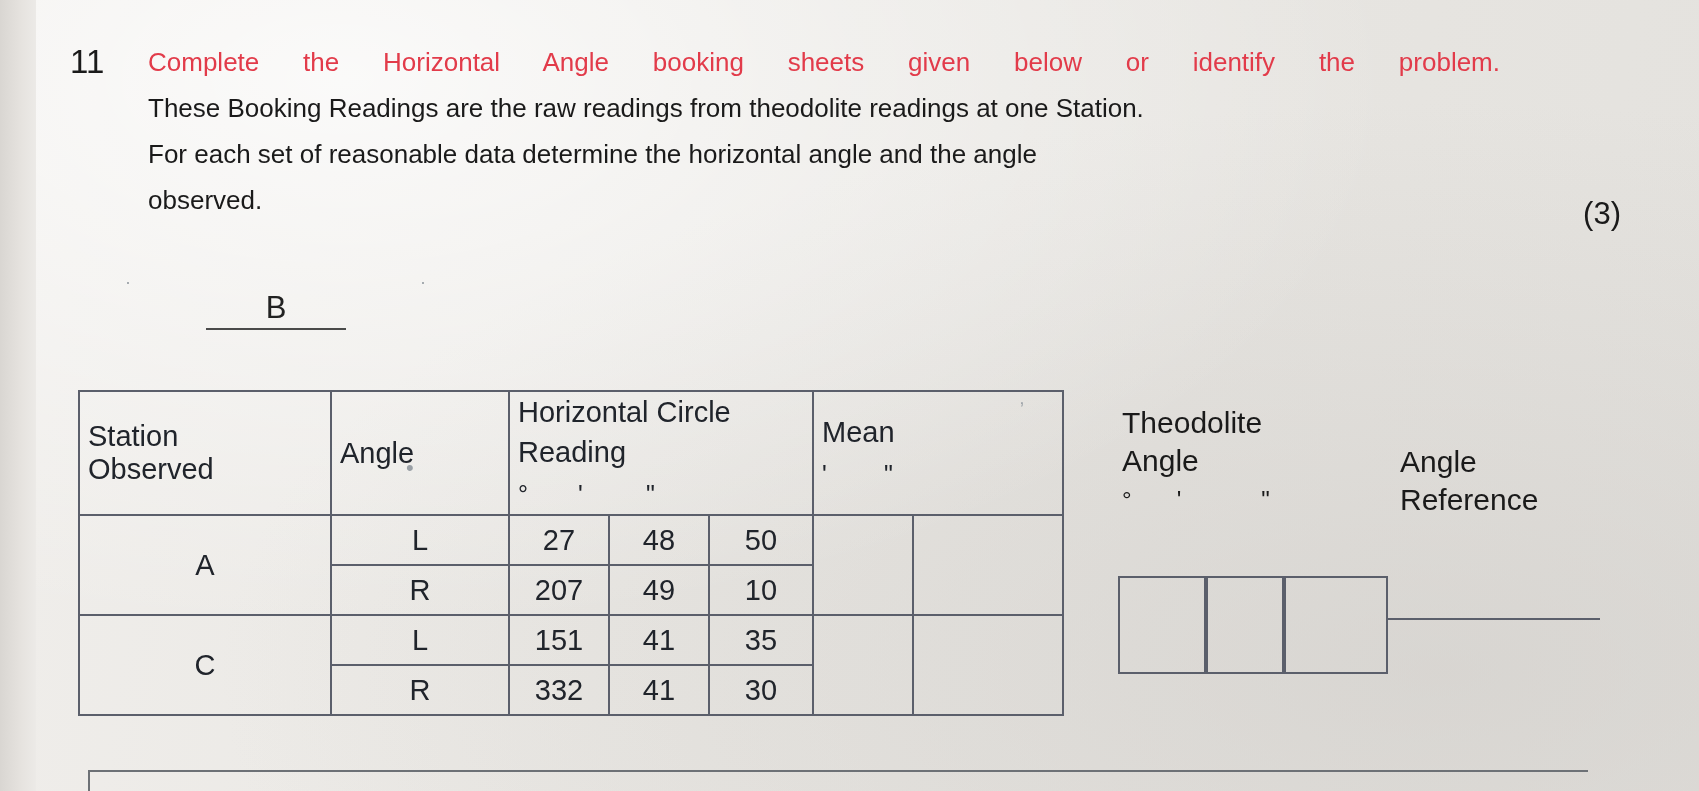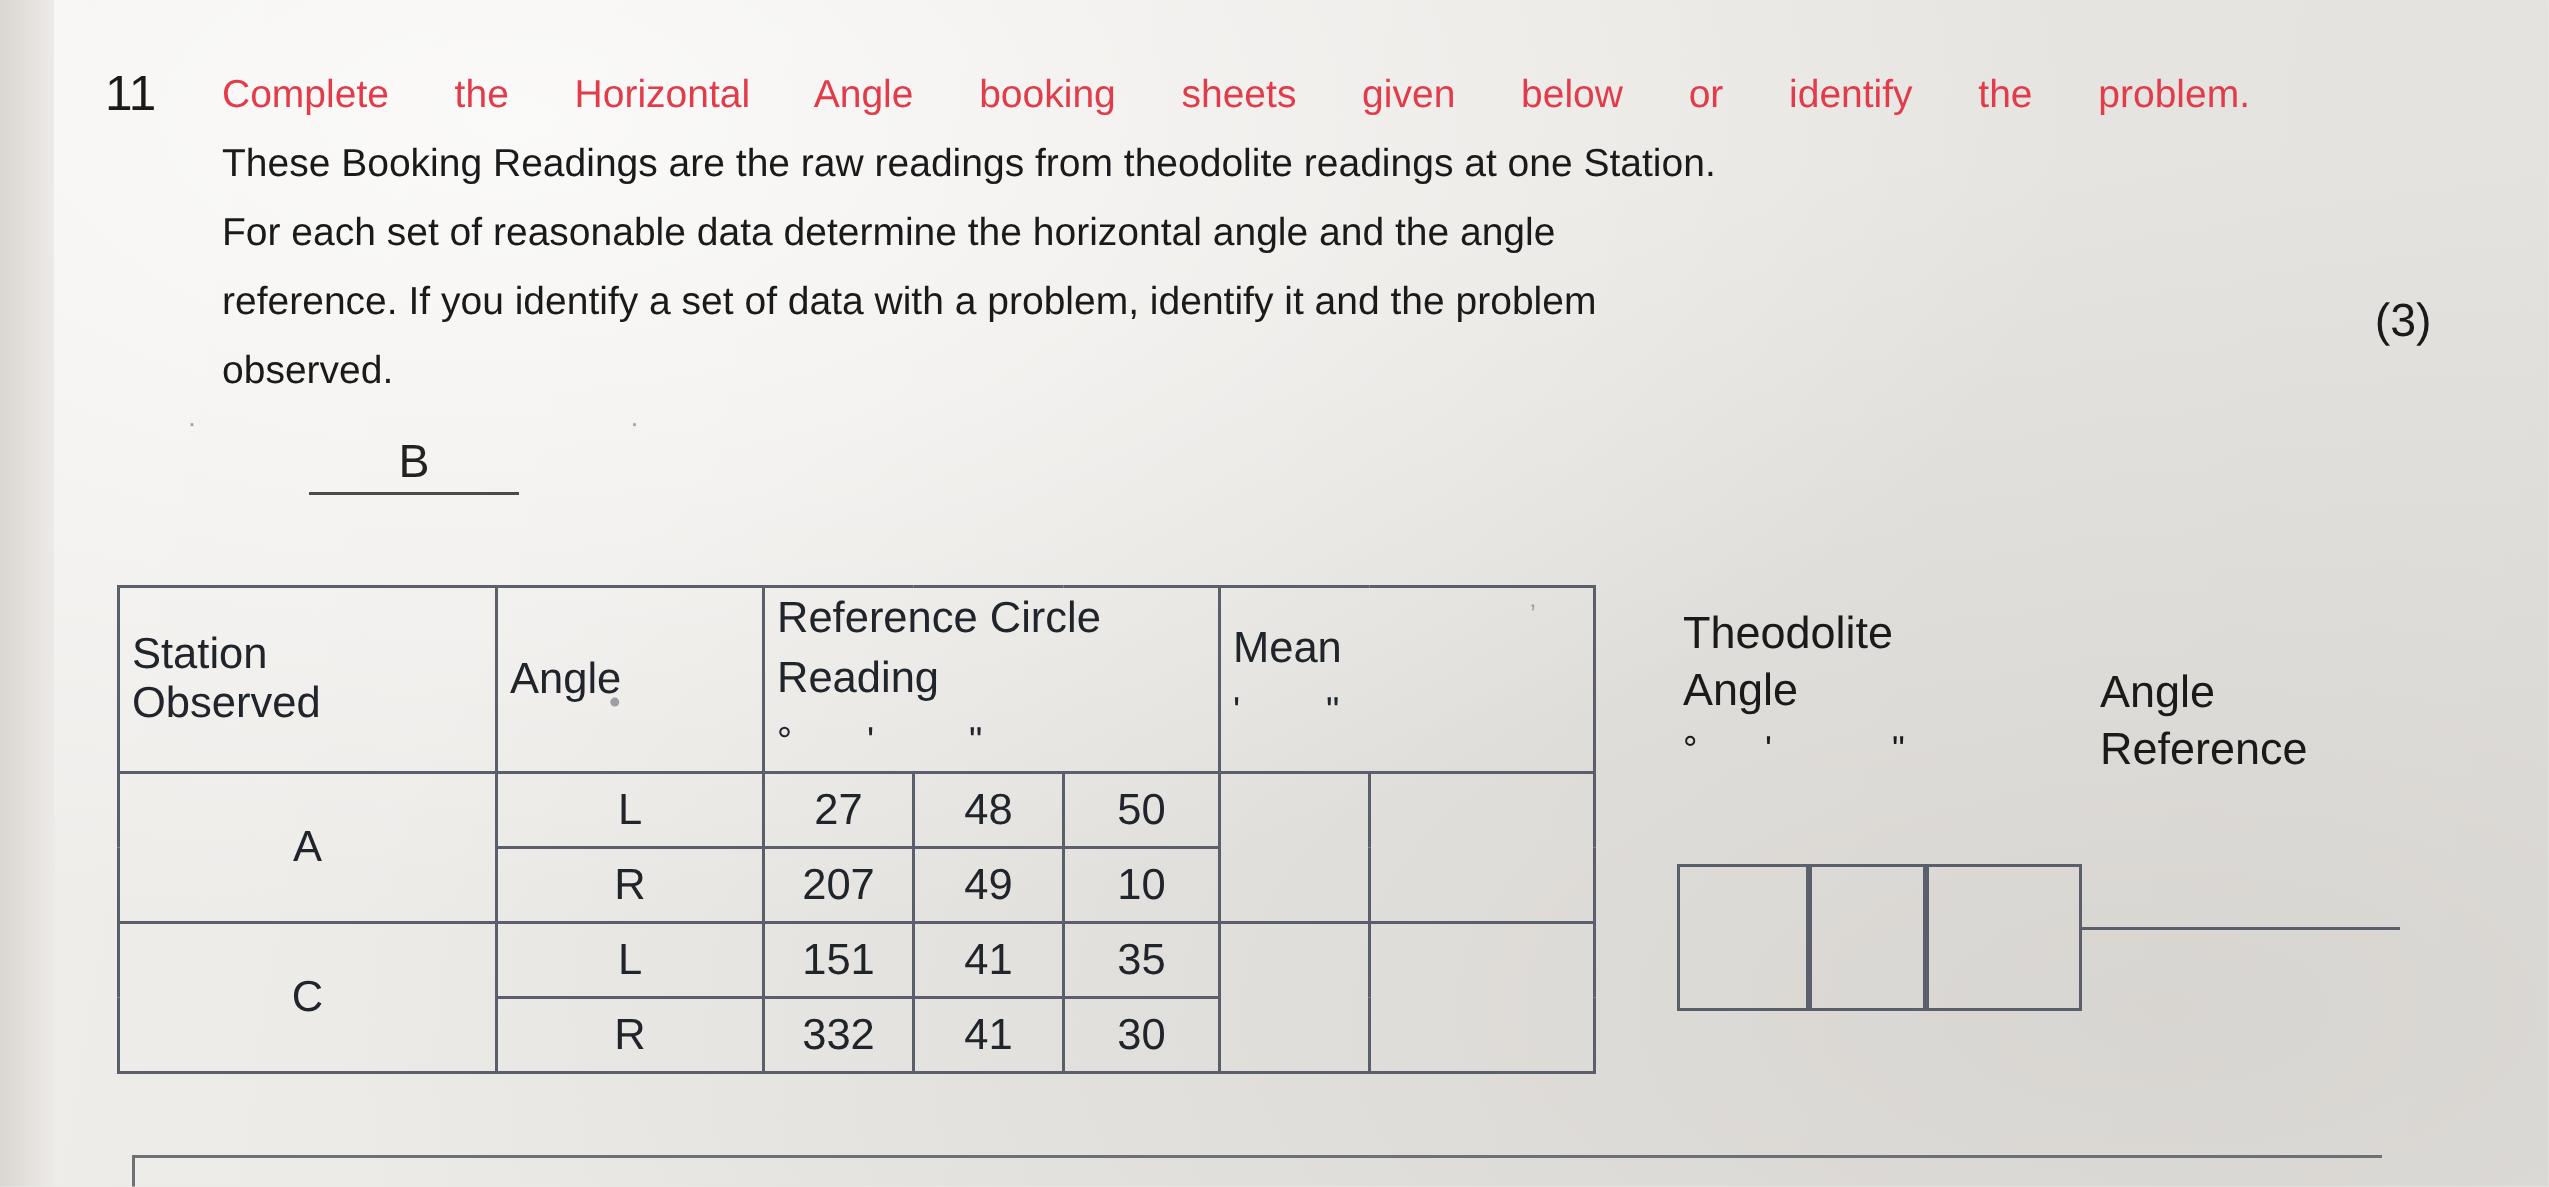--- a/index.html
+++ b/index.html
@@ -237,21 +237,20 @@
 
 <div class="content">
 
   <div class="question">
     <div class="q-row">
       <div class="q-number">11</div>
       <div class="q-body">
         <div class="q-title" style="color: rgb(226, 59, 74);">Complete the Horizontal Angle booking sheets given below or identify the problem.</div>
         <div class="q-para">These Booking Readings are the raw readings from theodolite readings at one Station.</div>
         <div class="q-para">For each set of reasonable data determine the horizontal angle and the angle</div>
-        <div class="q-para">reference. If you identify a set of data with a problem, identify it and the problem</div>
         <div class="q-para lastline">observed.</div>
       </div>
     </div>
   </div>
   <div class="marks">(3)</div>
 
   <div class="station-line">
     <span class="station-blank">
       <span class="station-value">B</span>
     </span>
@@ -268,21 +267,21 @@
       <col class="col-mean-sec">
     </colgroup>
     <tbody>
       <tr>
         <td class="hdr-station hdr-cell" rowspan="1">
           <div>Station</div>
           <div>Observed</div>
         </td>
         <td class="hdr-face hdr-cell">Angle</td>
         <td class="hdr-hcr" colspan="3">
-          <div>Reference Circle</div>
+          <div>Horizontal Circle</div>
           <div>Reading</div>
           <div class="hcr-units">
             <span class="u-deg">°</span>
             <span class="u-min">'</span>
             <span class="u-sec">"</span>
           </div>
         </td>
         <td class="hdr-mean" colspan="2">
           <div>Mean</div>
           <div class="mean-units">

